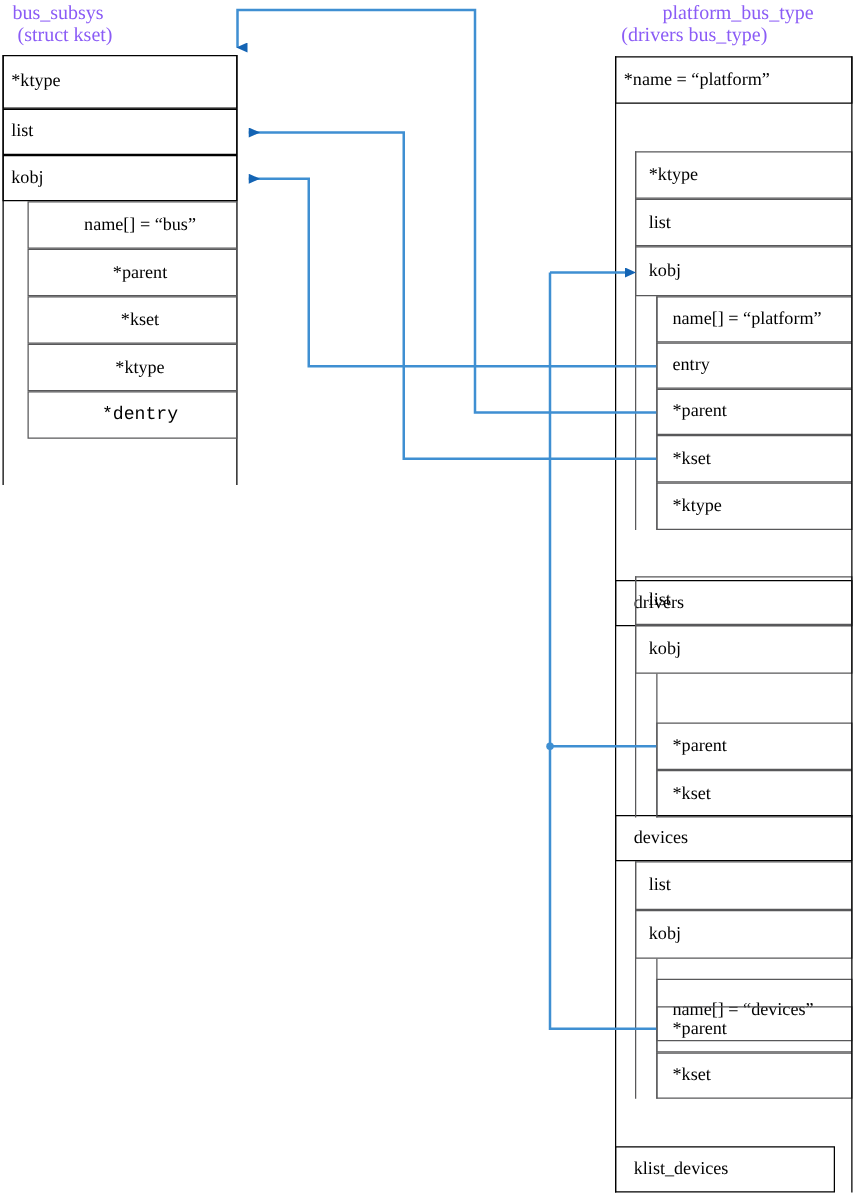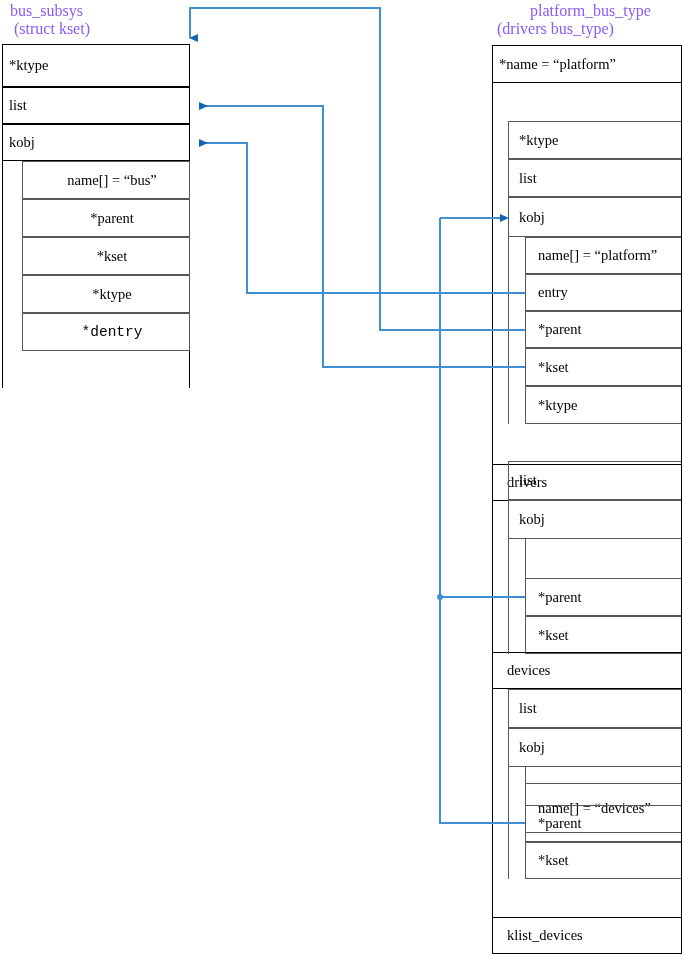--- a/index.html
+++ b/index.html
@@ -135,21 +135,21 @@
   <div class="row pad2" style="left:525px;top:767px;width:157px;height:50px;margin-top:16px;">
     <span class="txt">name[] =  “devices”</span>
   </div>
   <div class="row pad2" style="left:525px;top:805px;width:157px;height:37px;">
     <span class="txt">*parent</span>
   </div>
   <div class="row pad2" style="left:525px;top:842px;width:157px;height:37px;">
     <span class="txt">*kset</span>
   </div>
 
-  <div class="row outer pad0" style="left:492px;top:917px;width:190px;height:37px;">
+  <div class="row outer pad0" style="left:492px;top:917px;width:176px;height:37px;">
     <span class="txt" style="padding-left:14px;">klist_devices</span>
   </div>
 
   <div class="spine" style="left:508px;top:121px;height:303px;"></div>
   <div class="spine" style="left:525px;top:237px;height:187px;"></div>
   <div class="spine" style="left:508px;top:461px;height:193px;"></div>
   <div class="spine" style="left:525px;top:539px;height:115px;"></div>
   <div class="spine" style="left:508px;top:689px;height:190px;"></div>
   <div class="spine" style="left:525px;top:767px;height:112px;"></div>
   <div class="spine dark" style="left:492px;top:45px;height:909px;"></div>

